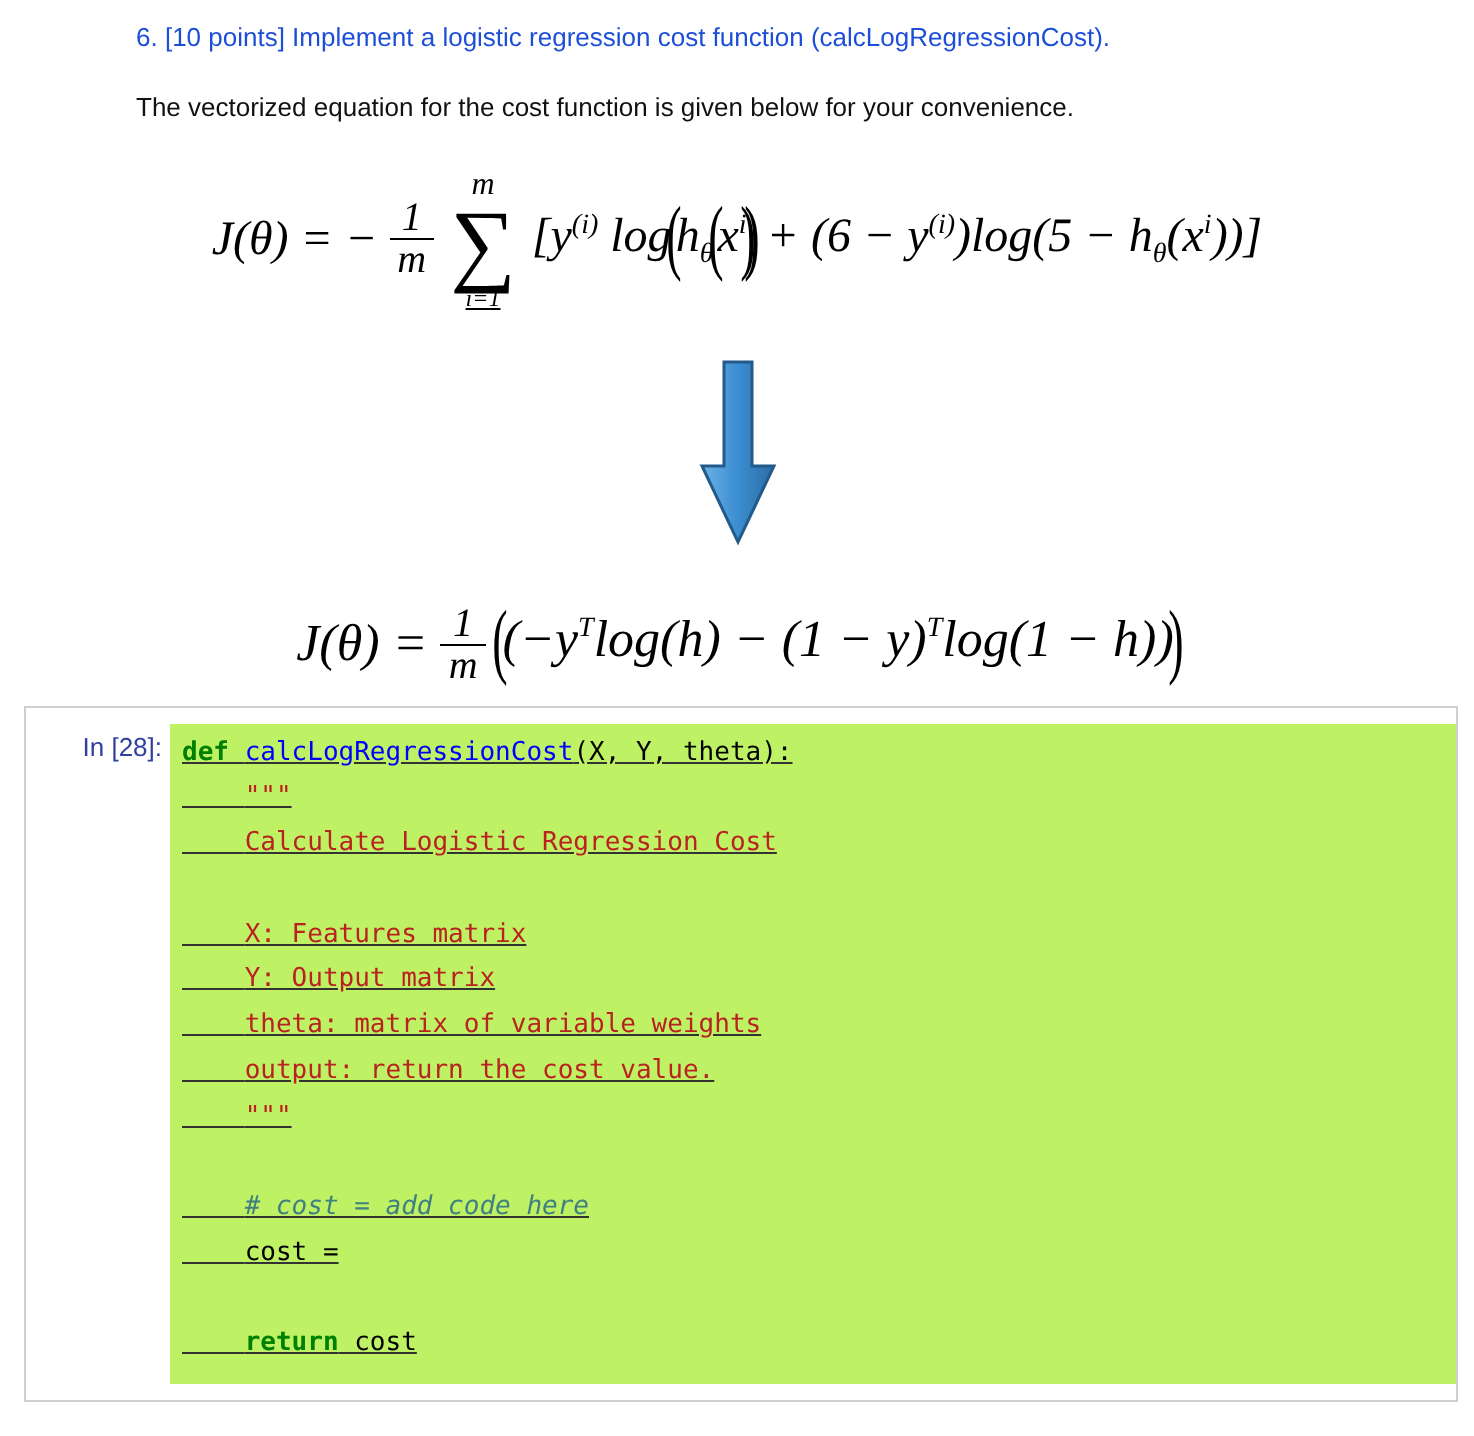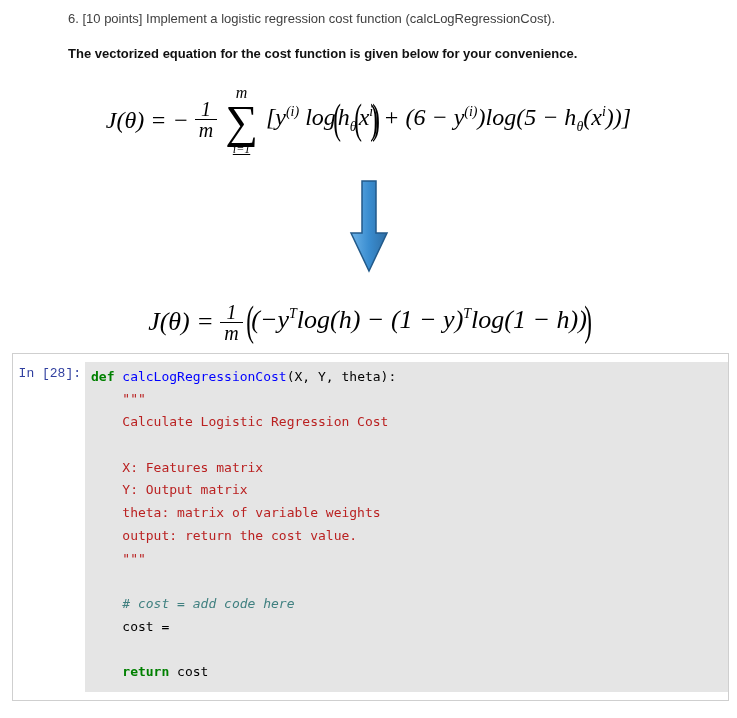--- a/index.html
+++ b/index.html
@@ -15,29 +15,28 @@
       width: 737px;
       height: 718px;
       overflow: hidden;
     }
     .question-area {
       padding: 10px 40px 0 68px;
     }
     .question-title {
       font-size: 13px;
       font-weight: normal;
-      color: #404040;
+      color: #1d4ed8;
       margin-bottom: 18px;
       line-height: 1.4;
     }
     .question-desc {
       font-size: 13px;
       color: #111;
       margin-bottom: 18px;
-      font-weight: bold;
     }
     .formula-area {
       text-align: center;
       padding: 6px 0;
     }
     .formula {
       font-family: "Times New Roman", Times, serif;
       font-style: italic;
       font-size: 24px;
       color: #000;
@@ -112,34 +111,35 @@
     }
     .code-cell {
       display: flex;
       align-items: flex-start;
       padding: 8px 0;
     }
     .prompt {
       width: 72px;
       flex-shrink: 0;
       padding: 4px 4px 0 0;
-      font-family: Liberation Mono, monospace;
+      font-family: Liberation Sans, sans-serif;
       font-size: 13px;
       color: #303F9F;
       text-align: right;
     }
     .code-body {
       flex: 1;
       font-family: monospace;
       font-size: 13px;
       line-height: 1.75;
       padding: 4px 8px 8px 6px;
       white-space: pre;
-      background: #e5e5e5;
+      background: #bef264;
       border: none;
+      text-decoration: underline;
     }
     .kw-green { color: #008000; font-weight: bold; }
     .fn-blue { color: #0000ff; }
     .str-red { color: #ba2121; }
     .comt { color: #408080; font-style: italic; }
     .plain { color: #000; }
     
     .bigparen {
       font-size: 42px;
       font-style: normal;

